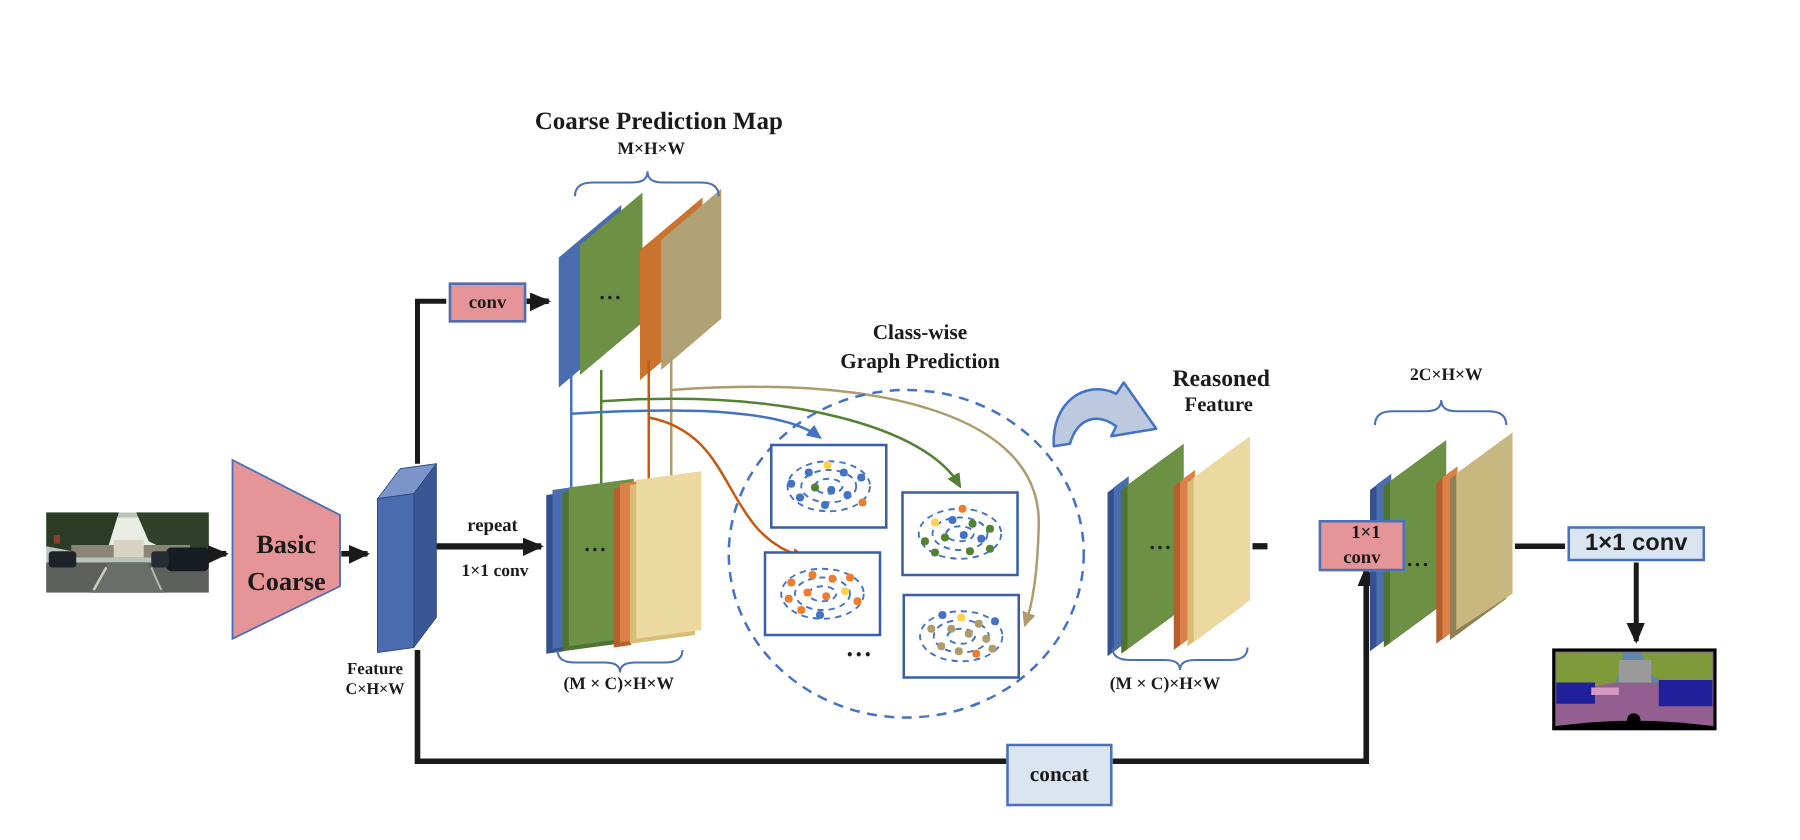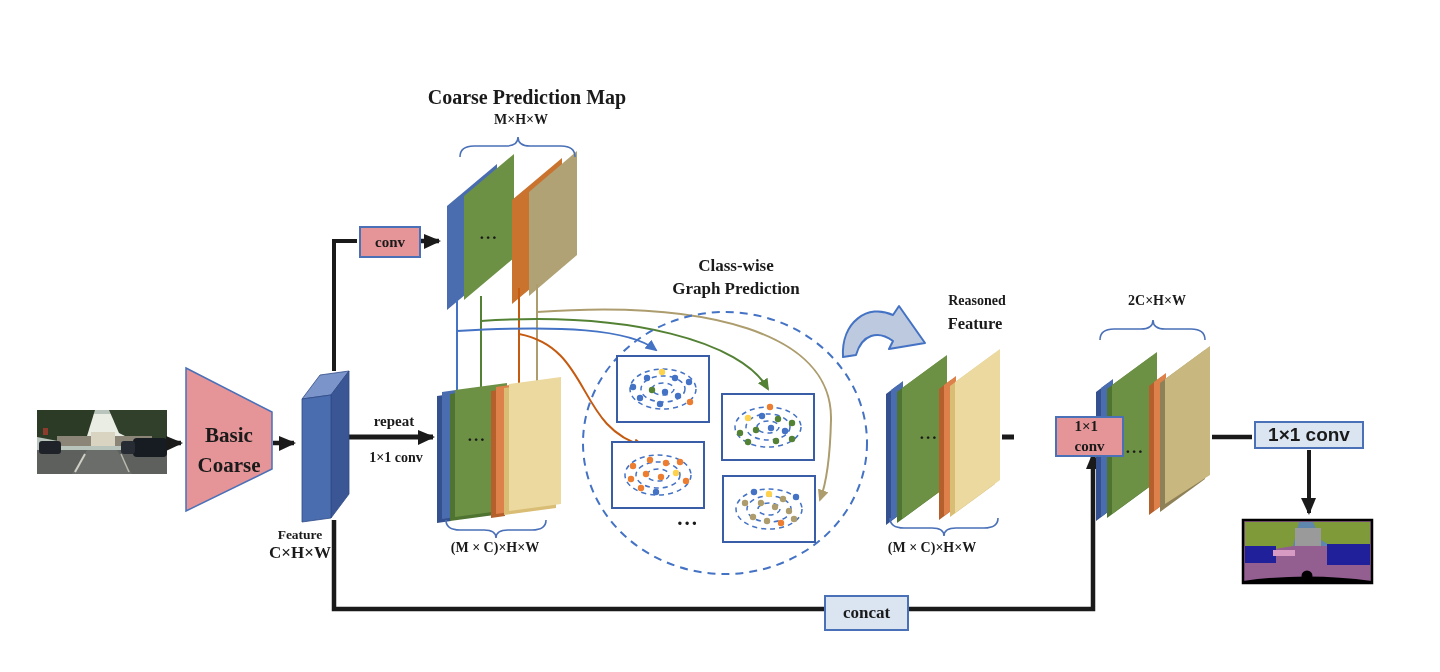--- a/index.html
+++ b/index.html
@@ -1,21 +1,21 @@
 <!DOCTYPE html>
 <html><head>
 <meta charset="utf-8">
 <style>
   html,body{margin:0;padding:0;background:#ffffff;}
   .canvas{position:relative;width:1440px;height:672px;background:#ffffff;overflow:hidden;
           font-family:"Liberation Serif",serif;color:#1a1a1a;}
   svg.layer{position:absolute;left:0;top:0;z-index:1;}
   .lbl{position:absolute;z-index:2;font-weight:bold;white-space:nowrap;transform:translateX(-50%);}
   .box{position:absolute;z-index:3;display:flex;align-items:center;justify-content:center;
-       text-align:left;font-weight:bold;box-sizing:border-box;}
+       text-align:right;font-weight:bold;box-sizing:border-box;}
   .salmon{background:#e59598;border:2px solid #4a70b8;}
   .lightblue{background:#dbe5f2;border:2px solid #4a70b8;}
   .dots-txt{letter-spacing:2px;font-weight:bold;}
   .sans{font-family:"Liberation Sans",sans-serif;font-weight:600;}
 </style>
 </head>
 <body>
 
 <div class="canvas">
 
@@ -232,44 +232,44 @@
   <span>
     <span>1×1</span><br>
     <span>conv</span>
   </span>
 </div>
 
 <div class="box lightblue sans" style="left:1254px;top:421px;width:110px;height:28px;font-size:19px;">
   <span>1×1 conv</span>
 </div>
 
-<div class="box lightblue" style="left:824px;top:595px;width:85px;height:36px;font-size:17px;">
+<div class="box lightblue" style="left:805px;top:595px;width:85px;height:50px;font-size:17px;">
   <span>concat</span>
 </div>
 
 <div class="lbl" style="left:527px;top:86px;font-size:20px;">Coarse Prediction Map</div>
 <div class="lbl" style="left:521px;top:112px;font-size:14px;">M×H×W</div>
 
 <div class="lbl" style="left:394px;top:413px;font-size:15px;">repeat</div>
 <div class="lbl" style="left:396px;top:450px;font-size:14px;">1×1 conv</div>
 
 <div class="lbl" style="left:229px;top:420px;font-size:21px;text-align:center;line-height:1.45;">
   <span>Basic</span><br>
   <span>Coarse</span>
 </div>
 
 <div class="lbl" style="left:300px;top:527px;font-size:13.5px;">Feature</div>
-<div class="lbl" style="left:300px;top:543px;font-size:17px;">C×H×W</div>
+<div class="lbl" style="left:300px;top:543px;font-size:13px;">C×H×W</div>
 
 <div class="lbl" style="left:495px;top:540px;font-size:14px;">(M × C)×H×W</div>
 
 <div class="lbl" style="left:736px;top:256px;font-size:17px;">Class-wise</div>
 <div class="lbl" style="left:736px;top:279px;font-size:17px;">Graph Prediction</div>
 
-<div class="lbl" style="left:977px;top:293px;font-size:14px;">Reasoned</div>
+<div class="lbl" style="left:977px;top:293px;font-size:19px;">Reasoned</div>
 <div class="lbl" style="left:975px;top:314px;font-size:16.5px;">Feature</div>
 
 <div class="lbl" style="left:932px;top:540px;font-size:14px;">(M × C)×H×W</div>
 
 <div class="lbl" style="left:1157px;top:293px;font-size:14px;">2C×H×W</div>
 
 <div class="lbl dots-txt" style="left:489px;top:224px;font-size:17px;">...</div>
 <div class="lbl dots-txt" style="left:477px;top:426px;font-size:17px;">...</div>
 <div class="lbl dots-txt" style="left:929px;top:424px;font-size:17px;">...</div>
 <div class="lbl dots-txt" style="left:1135px;top:438px;font-size:17px;">...</div>

